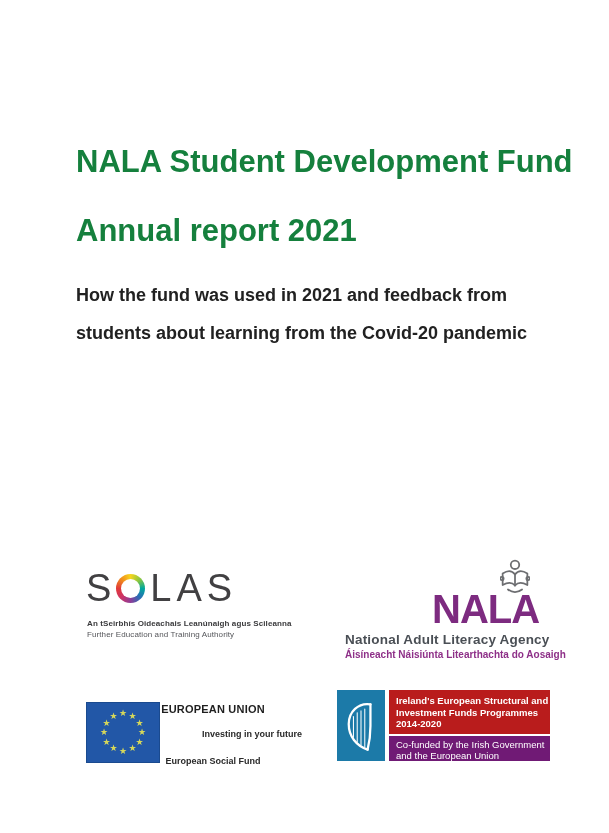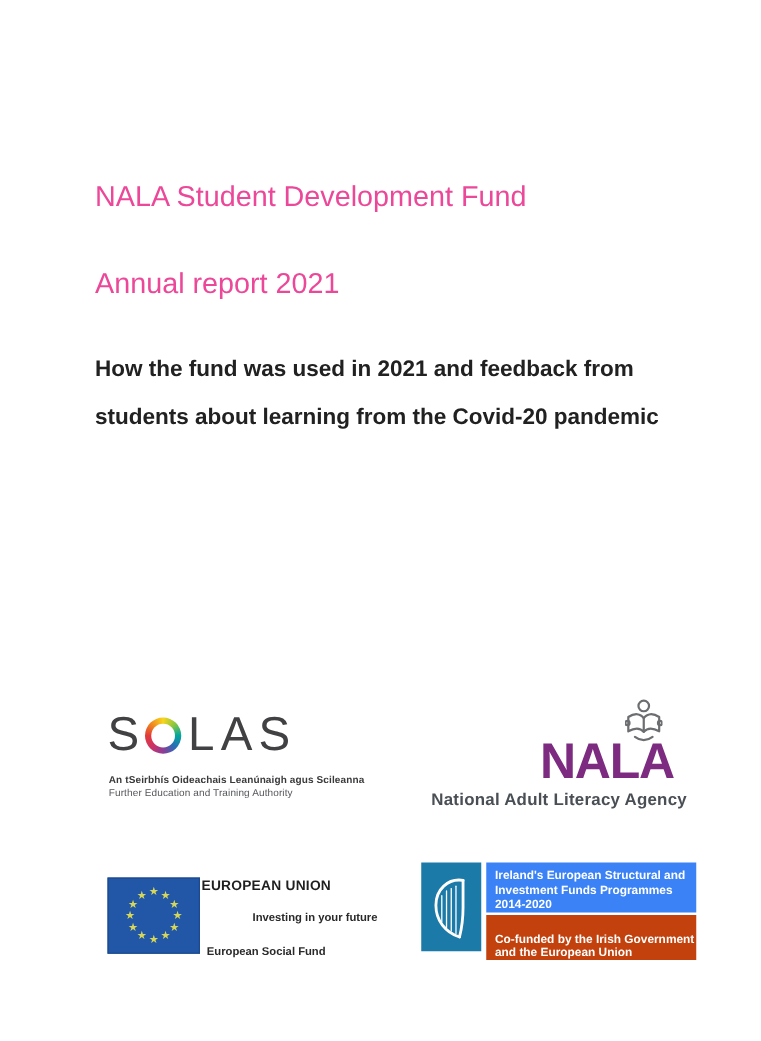--- a/index.html
+++ b/index.html
@@ -3,21 +3,21 @@
 <meta charset="utf-8">
 <style>
   html,body{margin:0;padding:0;}
   body{
     width:609px;height:833px;background:#ffffff;position:relative;
     font-family:"Liberation Sans",sans-serif;overflow:hidden;
   }
   .abs{position:absolute;}
 
   
-  .title{left:76px;font-size:23px;font-weight:normal;color:#ec4899;line-height:1;white-space:nowrap;}
+  .title{left:76px;font-size:31px;font-weight:bold;color:#15803d;line-height:1;white-space:nowrap;}
   .title1{top:146px;}
   .title2{top:215px;}
   .subtitle{left:76px;font-size:18px;font-weight:bold;color:#212121;line-height:38px;white-space:nowrap;}
   .subtitle1{top:276px;}
   .subtitle2{top:314px;}
 
   
   .solas{left:84px;top:557px;width:190px;height:96px;}
   .solas-word{position:absolute;left:2px;top:12px;display:flex;align-items:center;gap:5px;
     font-size:38px;font-weight:400;color:#414042;line-height:1;}
@@ -42,24 +42,24 @@
   .eu-star{position:absolute;width:10px;height:10px;line-height:10px;font-size:9px;text-align:center;}
   .eutext{left:161px;top:703px;width:104px;text-align:center;}
   .eu-heading{font-size:11px;font-weight:bold;color:#1f1f1f;letter-spacing:0.2px;white-space:nowrap;}
   .eu-line1{margin-top:14px;font-size:9px;font-weight:bold;color:#2a2a2a;white-space:nowrap;padding-left:41px;}
   .eu-line2{margin-top:17px;font-size:9px;font-weight:bold;color:#2a2a2a;white-space:nowrap;}
 
   
   .esif{left:337px;top:690px;width:203px;height:71px;display:flex;gap:4px;}
   .esif-harp{width:48px;height:71px;background:#1c7aa8;display:flex;align-items:center;justify-content:center;flex:0 0 auto;}
   .esif-right{flex:1;display:flex;flex-direction:column;gap:2px;}
-  .esif-top{background:#3b82f6;height:43px;color:#fff;font-size:9.5px;font-weight:bold;
+  .esif-top{background:#b91c1c;height:43px;color:#fff;font-size:9.5px;font-weight:bold;
     line-height:11.5px;padding:5px 2px 0 7px;box-sizing:content-box;}
-  .esif-bottom{background:#c2410c;height:23px;color:#fff;font-size:9.5px;font-weight:bold;
-    line-height:11px;padding:14px 2px 0 7px;}
+  .esif-bottom{background:#701a75;height:23px;color:#fff;font-size:9.5px;font-weight:normal;
+    line-height:11px;padding:3px 2px 0 7px;}
   .esif-top div,.esif-bottom div{white-space:nowrap;}
 </style>
 </head>
 <body>
 
 <div class="abs title title1">NALA Student Development Fund</div>
 <div class="abs title title2">Annual report 2021</div>
 <div class="abs subtitle subtitle1">How the fund was used in 2021 and feedback from</div>
 <div class="abs subtitle subtitle2">students about learning from the Covid-20 pandemic</div>
 
@@ -81,20 +81,21 @@
       <circle cx="17" cy="6" r="4.8"></circle>
       <path d="M3,16 C9,12 14,13 17,17 C20,13 25,12 31,16 L31,29 C25,25.5 20,26 17,29.5 C14,26 9,25.5 3,29 Z"></path>
       <path d="M17,17 L17,29.5"></path>
       <circle cx="2.2" cy="21.5" r="1.9"></circle>
       <circle cx="31.8" cy="21.5" r="1.9"></circle>
       <path d="M9,34 Q17,40 25,34"></path>
     </svg>
   </span>
   <div class="nala-word">NALA</div>
   <div class="nala-en">National Adult Literacy Agency</div>
+  <div class="nala-ga">Áisíneacht Náisiúnta Litearthachta do Aosaigh</div>
 </div>
 
 <div class="abs euflag">
   <span></span>
 <span class="eu-star" style="left: 31px; top: 5px; color: rgb(214, 215, 90);">★</span><span class="eu-star" style="left: 40.5px; top: 7.54552px; color: rgb(214, 215, 90);">★</span><span class="eu-star" style="left: 47.4545px; top: 14.5px; color: rgb(214, 215, 90);">★</span><span class="eu-star" style="left: 50px; top: 24px; color: rgb(214, 215, 90);">★</span><span class="eu-star" style="left: 47.4545px; top: 33.5px; color: rgb(214, 215, 90);">★</span><span class="eu-star" style="left: 40.5px; top: 40.4545px; color: rgb(214, 215, 90);">★</span><span class="eu-star" style="left: 31px; top: 43px; color: rgb(214, 215, 90);">★</span><span class="eu-star" style="left: 21.5px; top: 40.4545px; color: rgb(214, 215, 90);">★</span><span class="eu-star" style="left: 14.5455px; top: 33.5px; color: rgb(214, 215, 90);">★</span><span class="eu-star" style="left: 12px; top: 24px; color: rgb(214, 215, 90);">★</span><span class="eu-star" style="left: 14.5455px; top: 14.5px; color: rgb(214, 215, 90);">★</span><span class="eu-star" style="left: 21.5px; top: 7.54552px; color: rgb(214, 215, 90);">★</span></div>
 <div class="abs eutext">
   <div class="eu-heading">EUROPEAN UNION</div>
   <div class="eu-line1">Investing in your future</div>
   <div class="eu-line2">European Social Fund</div>
 </div>

